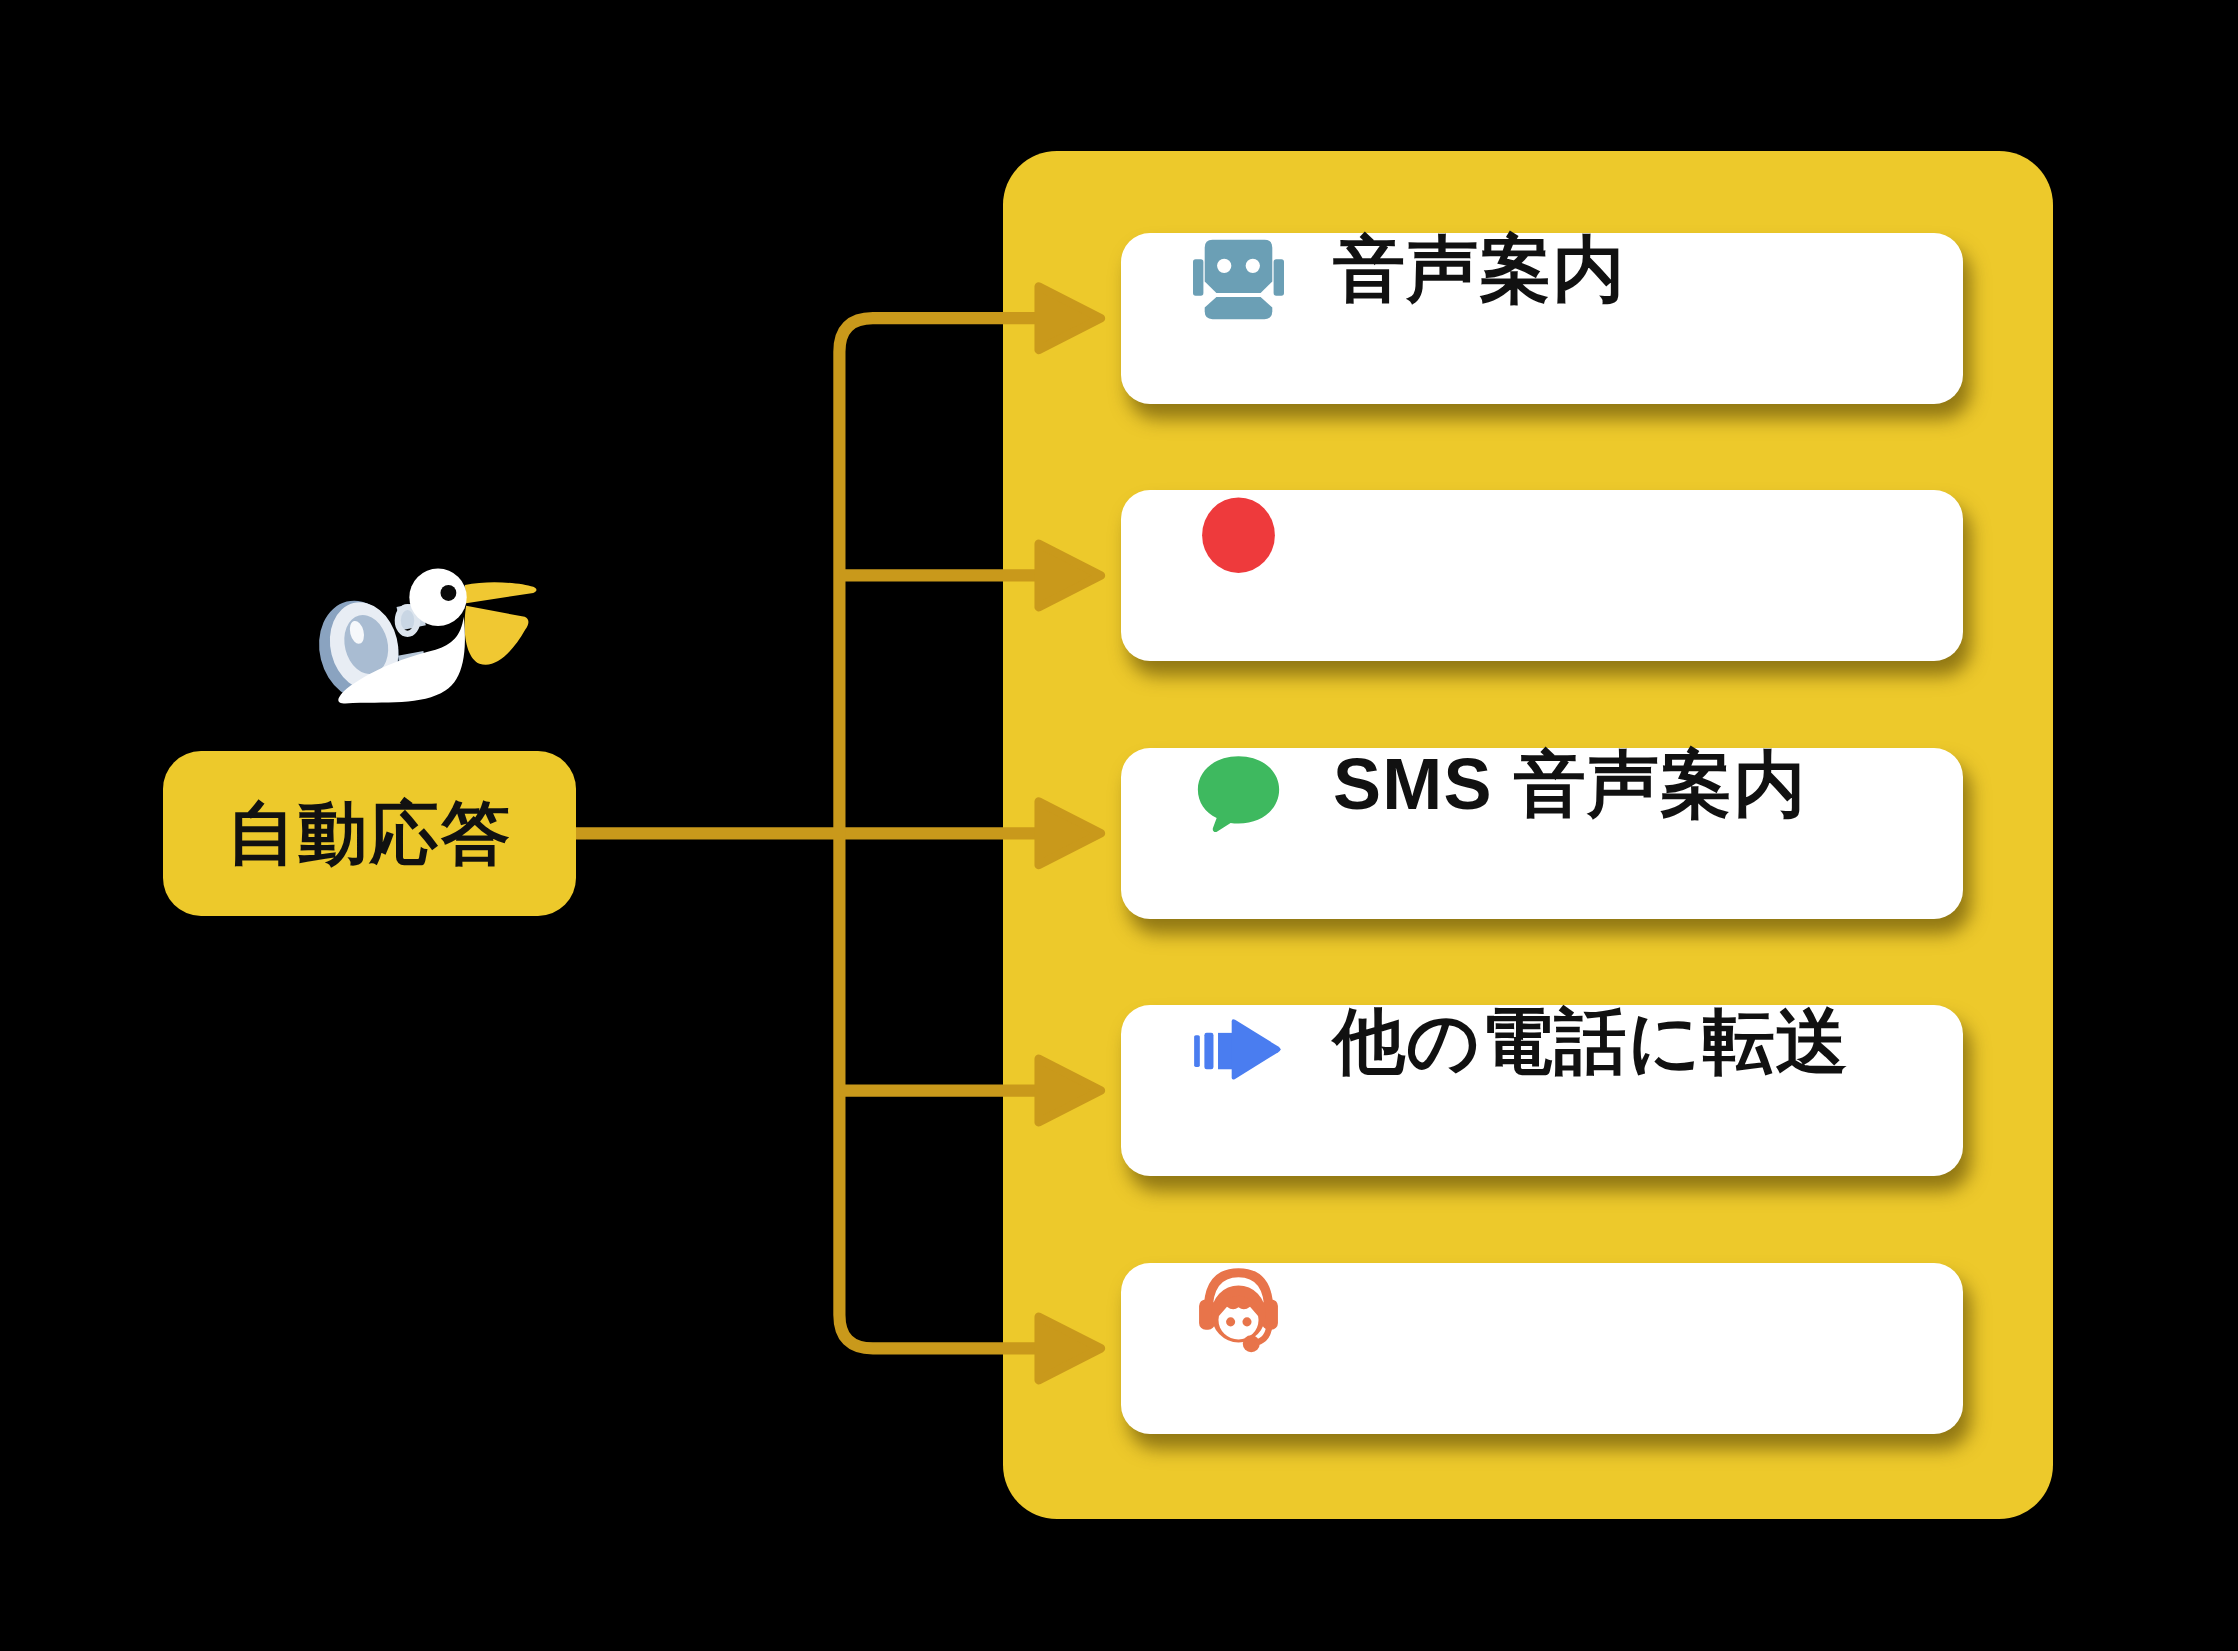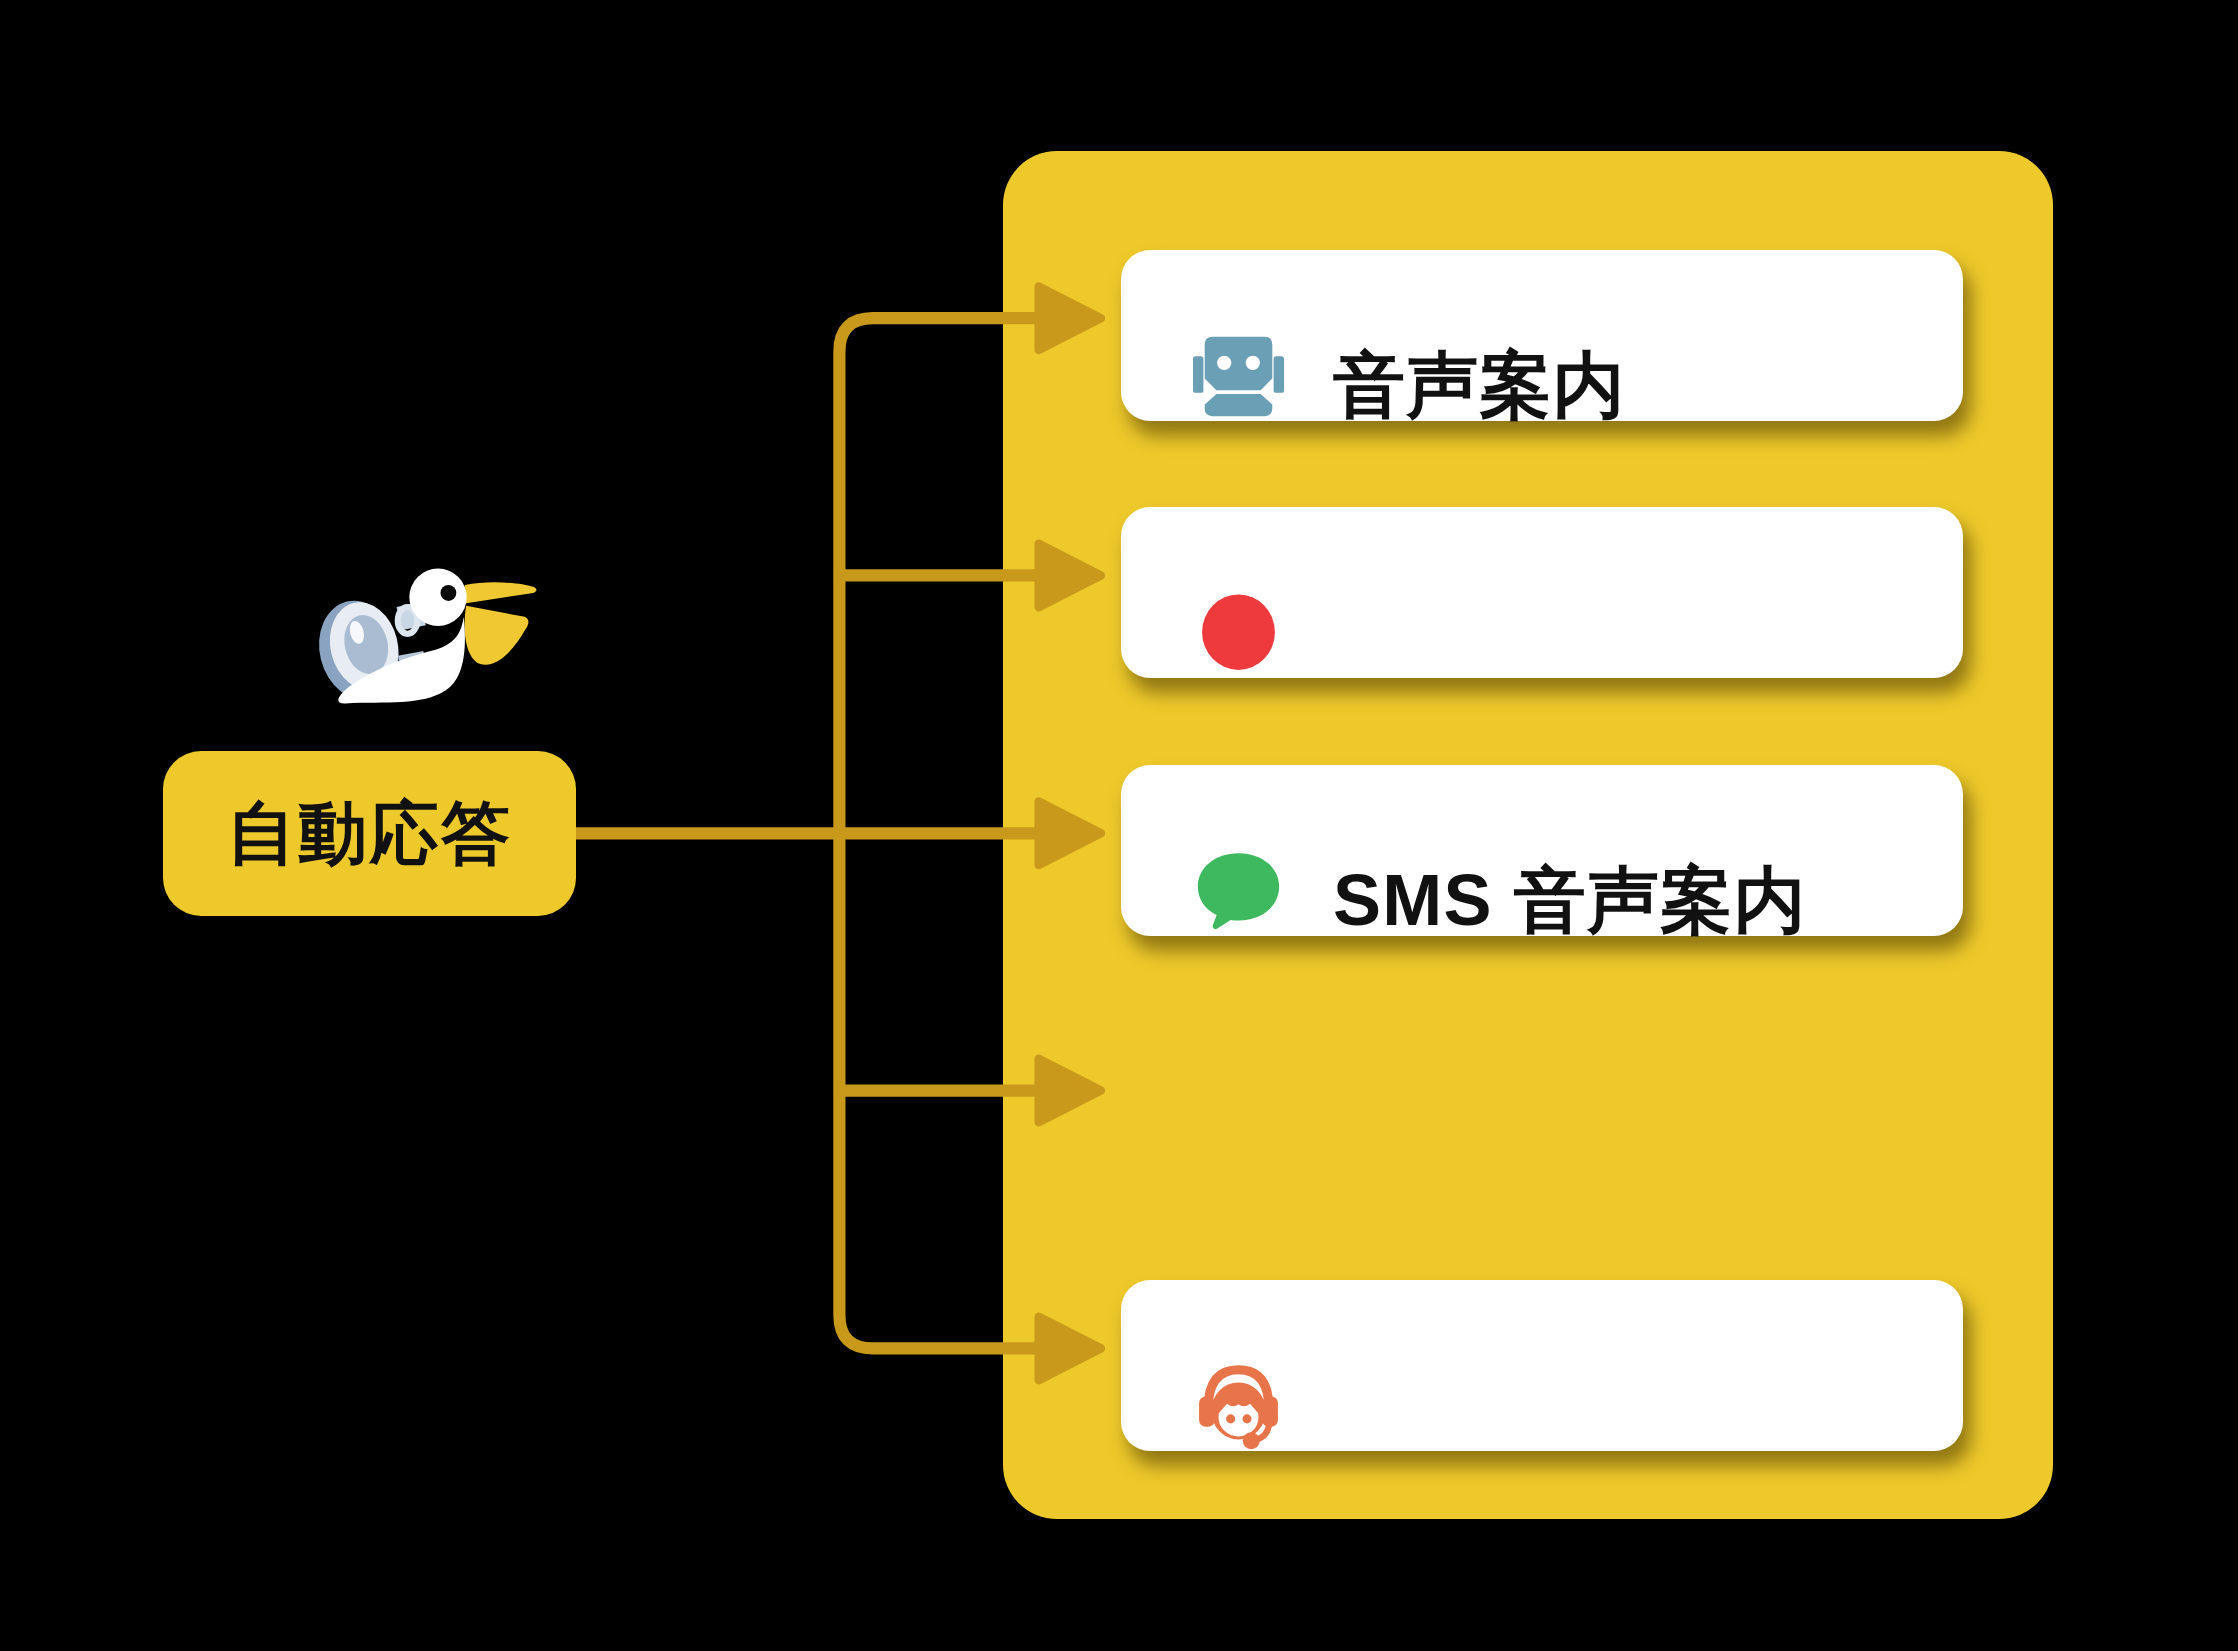--- a/index.html
+++ b/index.html
@@ -25,24 +25,23 @@
     pointer-events:none;
   }
   
   .card{
     position:absolute;
     left:1121px;
     width:842px;height:171px;
     background:var(--card-white,#fff);
     border-radius:29px;
     box-shadow:7.3px 14.6px 18.3px rgba(70,52,0,0.55);
-    display:flex;align-items:flex-end;
+    display:flex;align-items:flex-start;
     padding-left:72px;gap:49px;box-sizing:border-box;
     z-index:2;
-    margin-top:17px;
   }
   .card .icon{width:91px;height:91px;flex:0 0 91px;display:flex;align-items:center;justify-content:center;}
   .card .icon svg{width:100%;height:100%;}
   .card .label{
     font-size:72px;font-weight:800;color:var(--text-black,#111);
     letter-spacing:1.2px;white-space:nowrap;line-height:1;
   }
   .card1{top:233px}.card2{top:490px}.card3{top:748px}.card4{top:1005px}.card5{top:1263px}
   
   .source{
@@ -153,20 +152,31 @@
 
   <div class="card card3">
     <span class="icon">
       <svg viewBox="0 0 150 135">
         <path d="M75 6 C36 6 8 30 8 61 C8 82 20 99 39 108 L33 124 C31 129 36 133 40 130 L62 116 C66 117 70 117 75 117 C114 117 142 93 142 61 C142 30 114 6 75 6 Z" class="icon-fill-sms"></path>
       </svg>
     </span>
     <span class="label">SMS 音声案内</span>
   </div>
 
+  <div class="card card4">
+    <span class="icon">
+      <svg viewBox="0 0 160 130">
+        <rect x="2" y="38" width="10" height="56" rx="3" class="icon-fill-forward"></rect>
+        <rect x="20" y="34" width="16" height="64" rx="4" class="icon-fill-forward"></rect>
+        <rect x="44" y="34" width="28" height="64" class="icon-fill-forward"></rect>
+        <path d="M68 14 Q68 8 74 11 L150 58 Q158 63 150 68 L74 115 Q68 118 68 112 Z" class="icon-fill-forward"></path>
+      </svg>
+    </span>
+    <span class="label">他の電話に転送</span>
+  </div>
 
   <div class="card card5">
     <span class="icon">
       <svg viewBox="0 0 150 150">
         <path d="M25 80 Q25 16 75 16 Q125 16 125 80" fill="none" class="arrowless icon-stroke" stroke="#e8744a" stroke-width="15"></path>
         <rect x="10" y="60" width="26" height="50" rx="11" class="icon-fill-operator"></rect>
         <rect x="114" y="60" width="26" height="50" rx="11" class="icon-fill-operator"></rect>
         <ellipse cx="75" cy="84" rx="45" ry="47" class="icon-fill-operator"></ellipse>
         <ellipse cx="75" cy="94" rx="33" ry="32" fill="#ffffff"></ellipse>
         <path d="M42 88 Q42 58 75 54 Q108 58 108 88 L94 72 Q84 80 75 73 Q66 80 56 72 Z" class="icon-fill-operator"></path>

